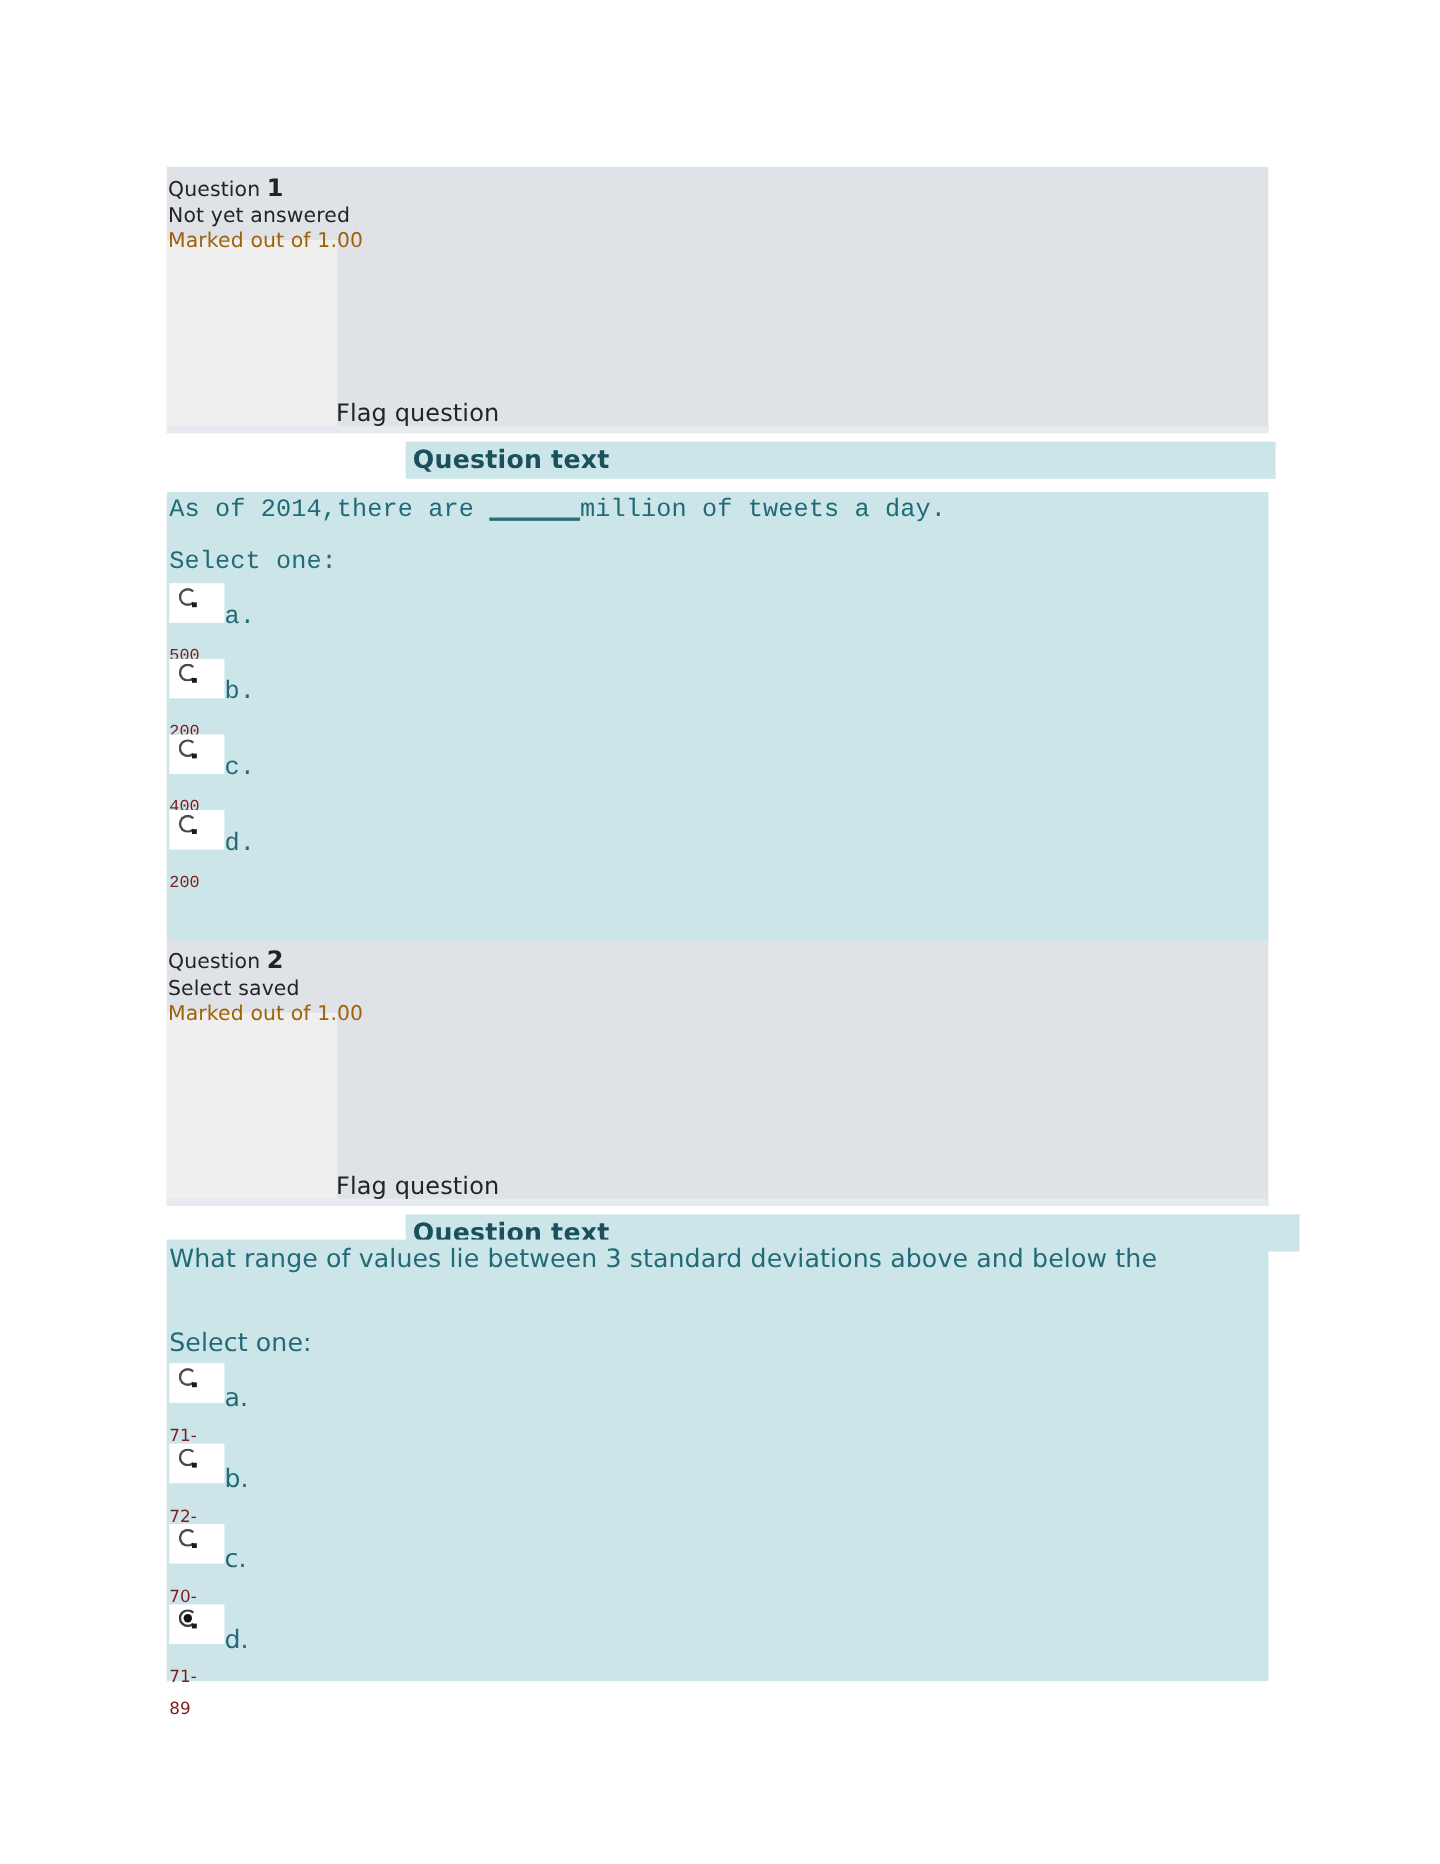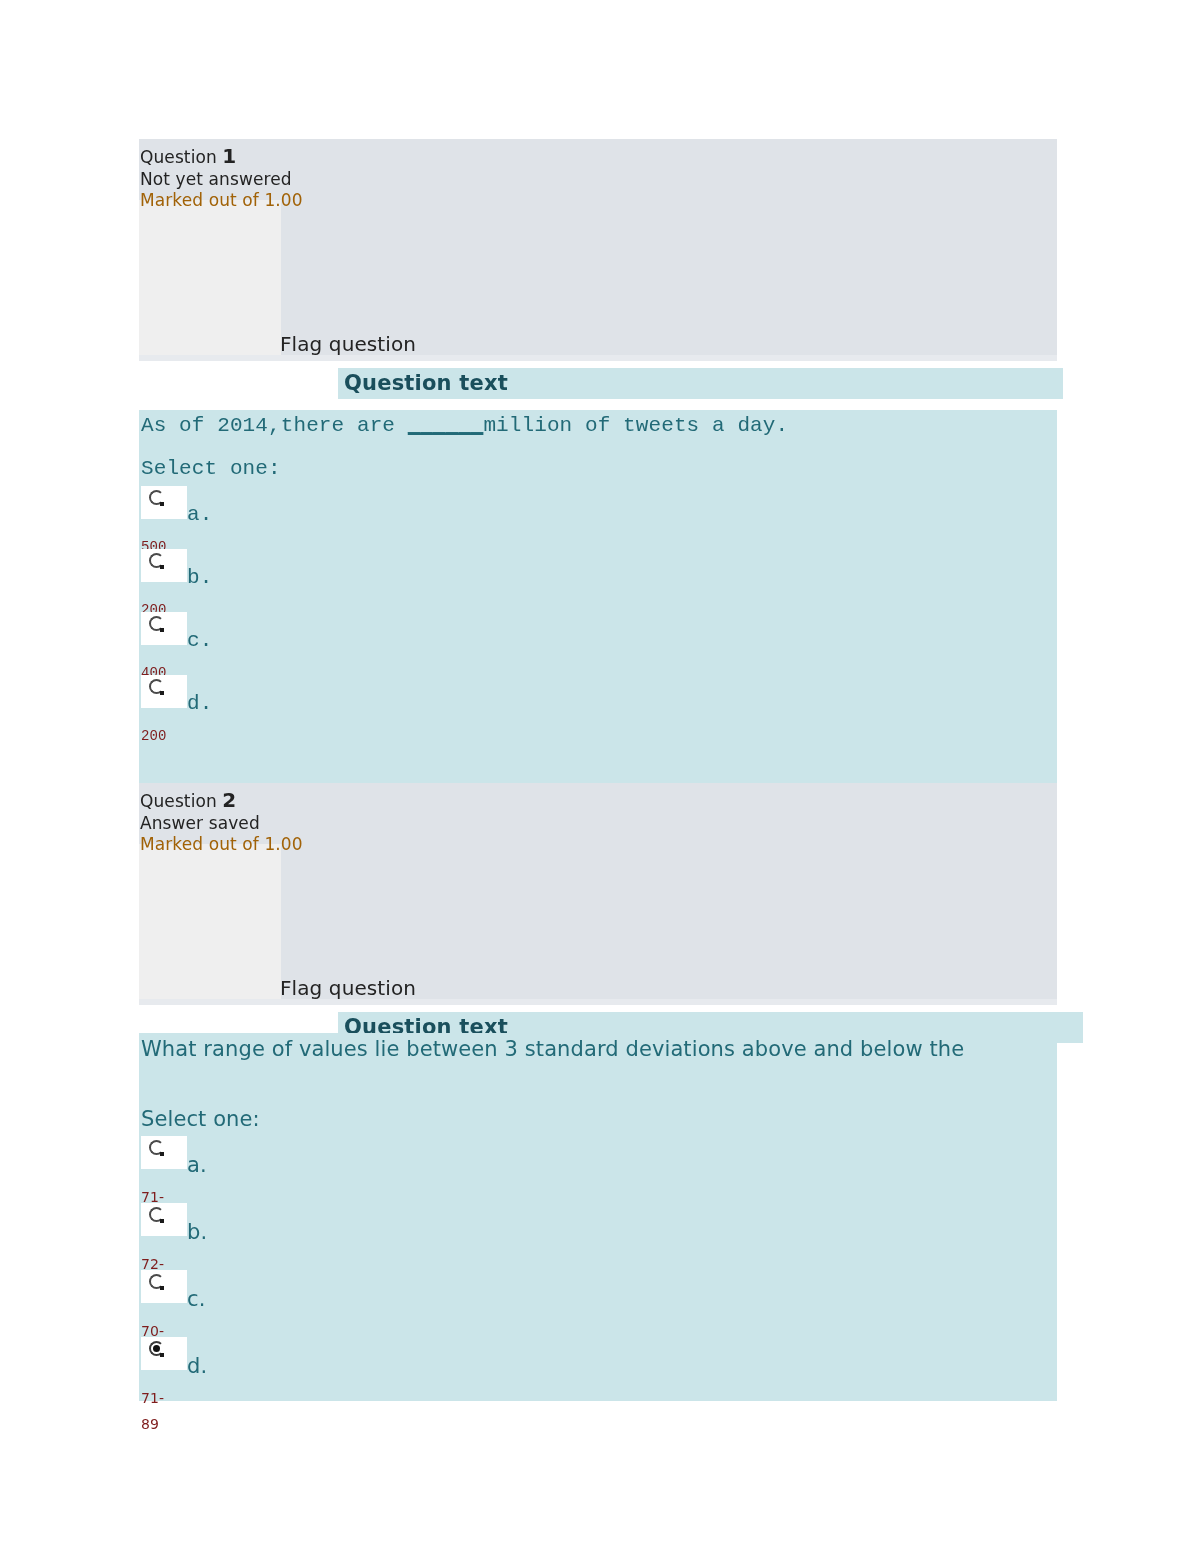--- a/index.html
+++ b/index.html
@@ -283,21 +283,21 @@
       </div>
     </div>
   </div>
 
   <div class="q-header" style="top:783px; height:222px;">
     <div class="q-header-inner">
       <div class="q-header-leftblock"></div>
       <div class="q-header-bottomline"></div>
       <div class="q-info">
         <div class="q-num"><span>Question</span> <b>2</b></div>
-        <div class="q-state">Answer saved</div>
+        <div class="q-state">Select saved</div>
         <div class="q-marks">Marked out of 1.00</div>
       </div>
       <div class="flag-question">Flag question</div>
     </div>
   </div>
 
   <div class="qtext-head" style="top:1012px; width:944px;">
     <div class="qtext-head-band"></div>
     <div class="qtext-head-label">Question text</div>
   </div>

